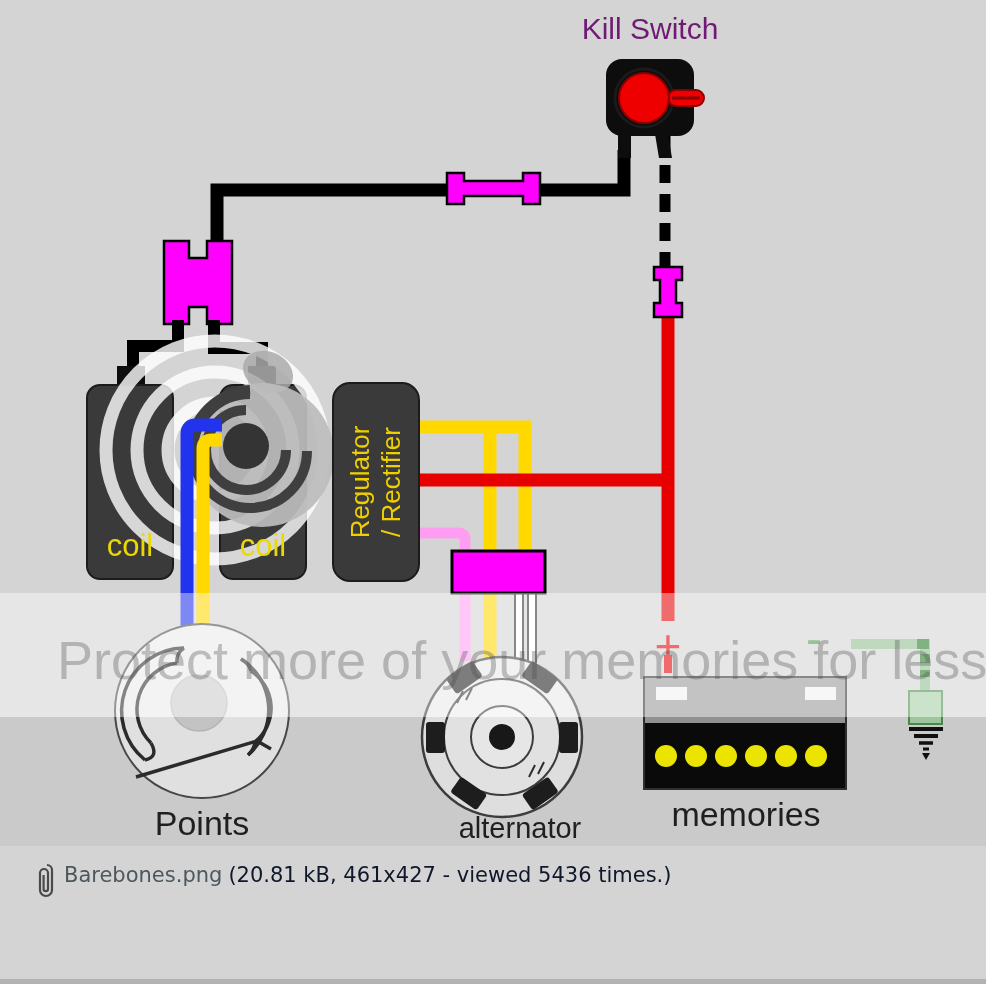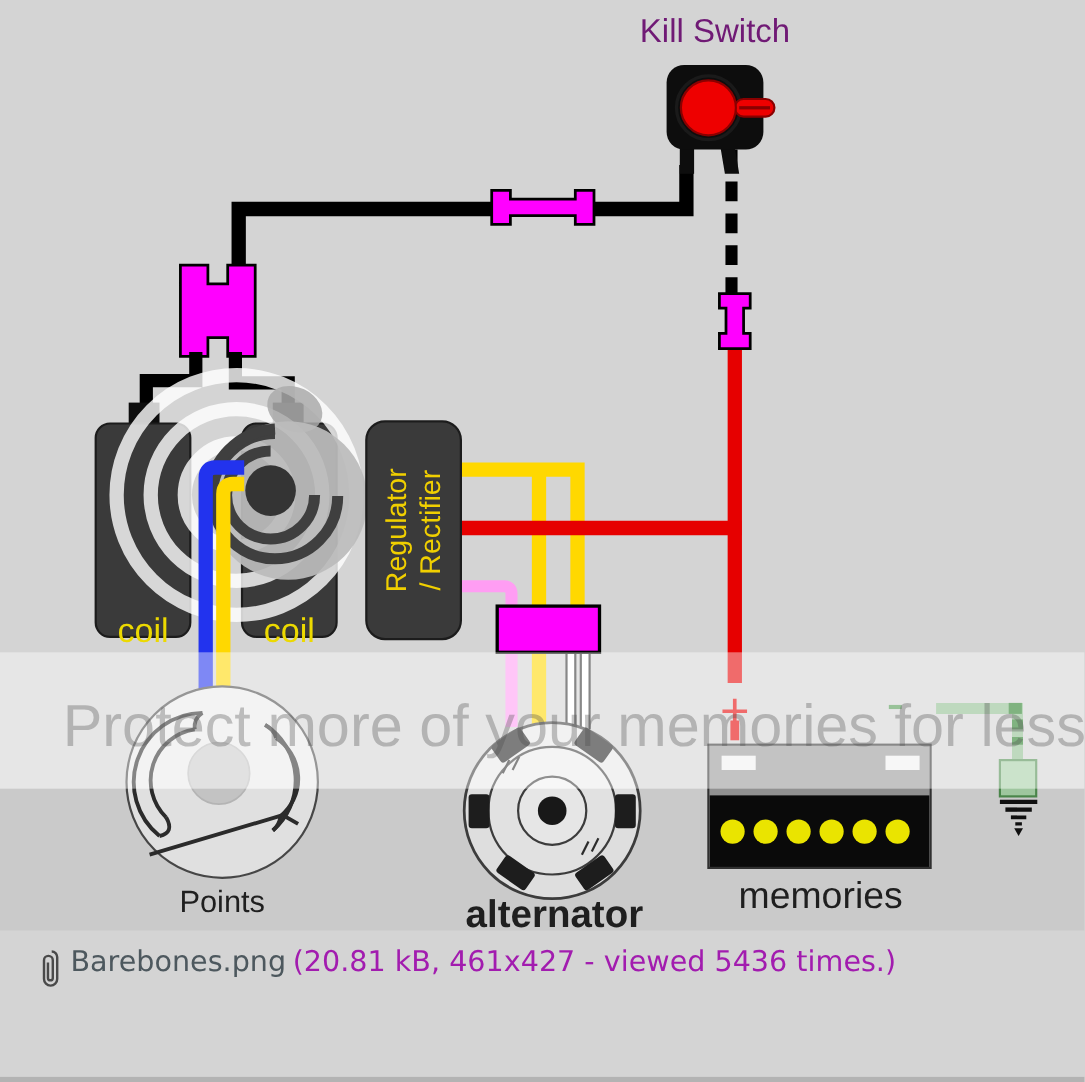--- a/index.html
+++ b/index.html
@@ -6,32 +6,32 @@
   body{font-family:"Liberation Sans",sans-serif;background:#d4d4d4;}
   .screen{position:relative;width:986px;height:984px;background:#d4d4d4;overflow:hidden;}
   .screen svg.diagram{position:absolute;left:0;top:0;z-index:0;}
   .overlay-band{position:absolute;left:0;top:593px;width:986px;height:124px;background:rgba(255,255,255,0.42);z-index:1;}
   .overlay-dark{position:absolute;left:0;top:717px;width:986px;height:129px;background:rgba(0,0,0,0.045);z-index:1;}
   .bottom-strip{position:absolute;left:0;top:979px;width:986px;height:5px;background:#b3b3b3;z-index:4;}
   .wm-center{position:absolute;left:400px;top:415px;font-size:67px;letter-spacing:2px;color:rgba(255,255,255,0.74);white-space:nowrap;z-index:2;}
   .wm-band{position:absolute;left:57px;top:629px;font-size:54px;color:rgba(75,75,75,0.33);white-space:nowrap;z-index:2;}
   .lbl{position:absolute;color:#1f1f1f;z-index:3;text-align:center;}
   .lbl-kill{left:560px;top:12px;width:180px;font-size:30px;color:#701a75;}
-  .lbl-coil{top:528px;width:86px;font-size:31px;color:#ecd900;margin-top:28px;}
+  .lbl-coil{top:528px;width:86px;font-size:31px;color:#ecd900;}
   .lbl-coil.c1{left:87px;} .lbl-coil.c2{left:220px;}
-  .lbl-points{left:130px;top:804px;width:144px;font-size:28px;}
-  .lbl-alt{left:404px;top:812px;width:200px;font-size:35px;font-weight:bold;}
+  .lbl-points{left:130px;top:804px;width:144px;font-size:34px;}
+  .lbl-alt{left:420px;top:812px;width:200px;font-size:29px;}
   .lbl-batt{left:646px;top:795px;width:200px;font-size:34px;}
   .regulator-text{position:absolute;left:333px;top:383px;width:86px;height:198px;display:flex;align-items:center;justify-content:center;z-index:3;}
   .regulator-text .rot{transform:rotate(-90deg);text-align:center;font-size:26px;line-height:31px;color:#f0cf00;white-space:nowrap;}
   .caption{position:absolute;left:38px;top:860px;display:flex;align-items:flex-start;z-index:3;
-           font-family:"DejaVu Sans",sans-serif;font-size:26px;line-height:30px;}
+           font-family:"DejaVu Sans",sans-serif;font-size:21px;line-height:30px;}
   .caption .clip{margin:2px 8px 0 0;}
   .caption .filename{color:#4d585e;}
-  .caption .details{color:#a21caf;margin-left:6px;}
+  .caption .details{color:#0f172a;margin-left:6px;}
 </style>
 </head>
 <body>
 
 <div class="screen">
 
   <svg class="diagram" width="986" height="984" viewBox="0 0 986 984">
 
     <path d="M217,246 V190 H624 V150" fill="none" stroke="#000000" stroke-width="13"></path>
 

